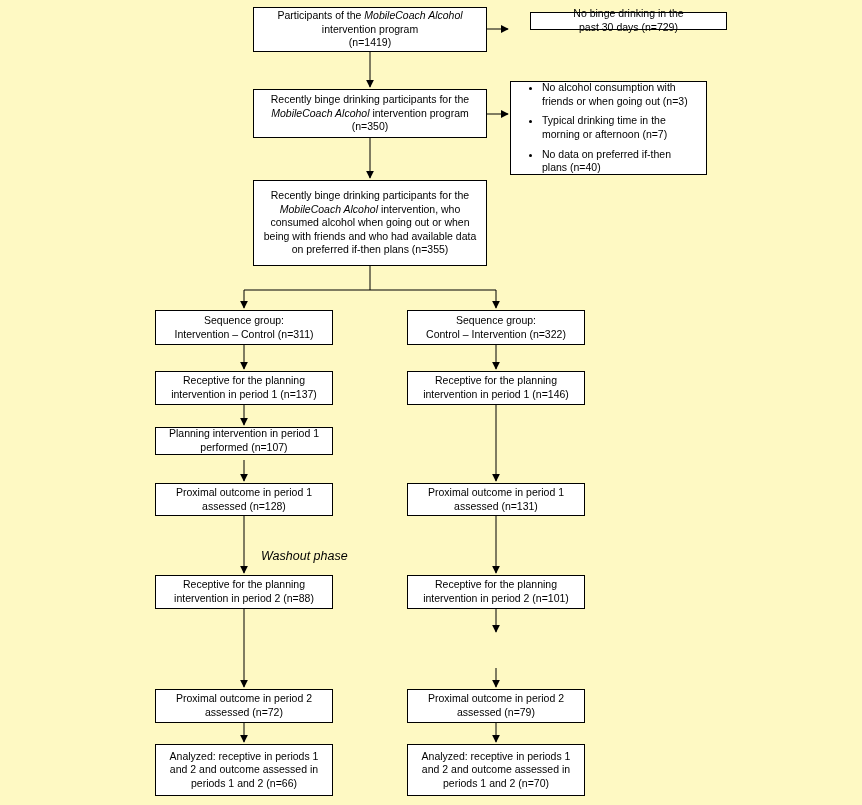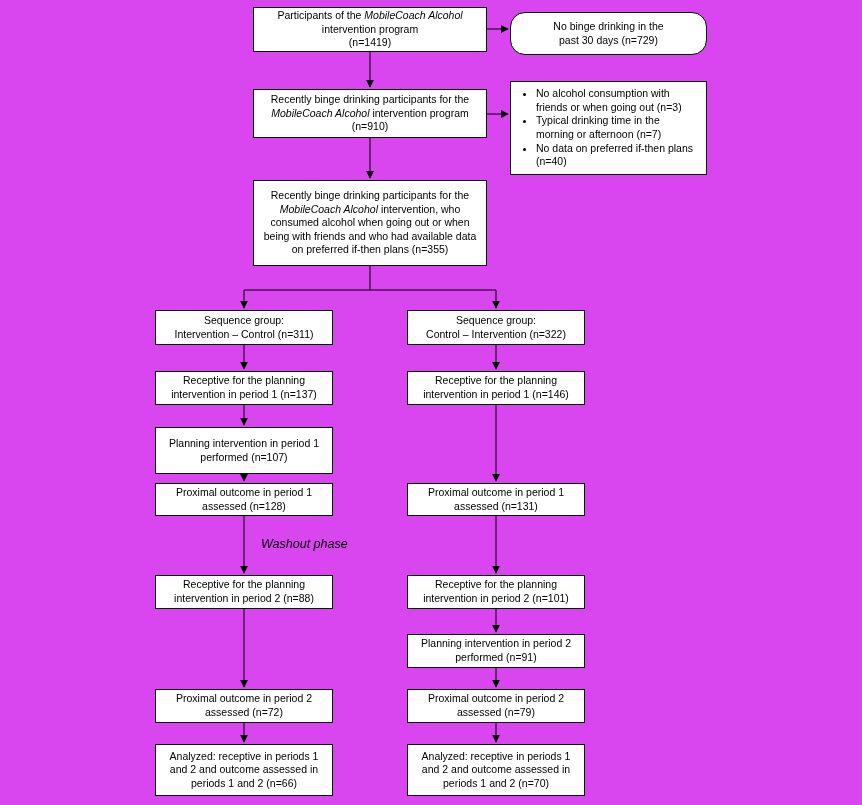--- a/index.html
+++ b/index.html
@@ -1,20 +1,20 @@
 <!DOCTYPE html>
 <html><head>
 <meta charset="utf-8">
 <style>
   html, body { margin: 0; padding: 0; background: #ffffff; }
   .canvas {
     position: relative;
     width: 862px;
     height: 805px;
-    background: #d946ef;
+    background: #fef9c3;
     font-family: "Liberation Sans", sans-serif;
     font-size: 10.5px;
     line-height: 1.3;
     color: #000;
     overflow: hidden;
   }
   .box {
     position: absolute;
     box-sizing: border-box;
     border: 1px solid #000;
@@ -30,21 +30,21 @@
     white-space: pre-line;
   }
   .bullets { justify-content: flex-start; }
   .bullets ul {
     margin: 0;
     padding: 0 4px 0 22px;
     text-align: left;
     width: 100%;
     box-sizing: border-box;
   }
-  .bullets li { margin: 0; padding: 0; }
+  .bullets li { margin: 6px; padding: 0; }
   .arrows {
     position: absolute;
     left: 0; top: 0;
     width: 862px; height: 805px;
     pointer-events: none;
   }
   .washout {
     position: absolute;
     font-style: italic;
     font-size: 12.5px;
@@ -86,28 +86,28 @@
       <line x1="496" y1="668" x2="496" y2="687" marker-end="url(#ah)"></line>
       <line x1="496" y1="723" x2="496" y2="742" marker-end="url(#ah)"></line>
     </g>
   </svg>
 
   <div class="box" style="left:253px; top:7px; width:234px; height:45px;">
     <div class="txt"><span>Participants of the </span><i>MobileCoach Alcohol</i><span> intervention program
 (n=1419)</span></div>
   </div>
 
-  <div class="box" style="left:510px; top:12px; width:197px; height:43px;border-radius:15px;">
+  <div class="box" style="left:530px; top:12px; width:197px; height:18px;">
     <div class="txt">No binge drinking in the
 past 30 days (n=729)</div>
   </div>
 
   <div class="box" style="left:253px; top:89px; width:234px; height:49px;">
     <div class="txt"><span>Recently binge drinking participants for the </span><i>MobileCoach Alcohol</i><span> intervention program
-(n=910)</span></div>
+(n=350)</span></div>
   </div>
 
   <div class="box bullets" style="left:510px; top:81px; width:197px; height:94px;">
     <ul>
       <li>No alcohol consumption with friends or when going out (n=3)</li>
       <li>Typical drinking time in the morning or afternoon (n=7)</li>
       <li>No data on preferred if-then plans (n=40)</li>
     </ul>
   </div>
 
@@ -116,21 +116,21 @@
   </div>
 
   <div class="box" style="left:155px; top:310px; width:178px; height:35px;">
     <div class="txt">Sequence group:
 Intervention – Control  (n=311)</div>
   </div>
   <div class="box" style="left:155px; top:371px; width:178px; height:34px;">
     <div class="txt">Receptive for the planning
 intervention in period 1 (n=137)</div>
   </div>
-  <div class="box" style="left:155px; top:427px; width:178px; height:47px;">
+  <div class="box" style="left:155px; top:427px; width:178px; height:28px;">
     <div class="txt">Planning intervention in period 1
 performed (n=107)</div>
   </div>
   <div class="box" style="left:155px; top:483px; width:178px; height:33px;">
     <div class="txt">Proximal outcome in period 1
 assessed  (n=128)</div>
   </div>
   <div class="box" style="left:155px; top:575px; width:178px; height:34px;">
     <div class="txt">Receptive for the planning
 intervention in period 2 (n=88)</div>
@@ -154,29 +154,25 @@
 intervention in period 1 (n=146)</div>
   </div>
   <div class="box" style="left:407px; top:483px; width:178px; height:33px;">
     <div class="txt">Proximal outcome in period 1
 assessed (n=131)</div>
   </div>
   <div class="box" style="left:407px; top:575px; width:178px; height:34px;">
     <div class="txt">Receptive for the planning
 intervention in period 2 (n=101)</div>
   </div>
-  <div class="box" style="left:407px; top:634px; width:178px; height:34px;">
-    <div class="txt">Planning intervention in period 2
-performed (n=91)</div>
-  </div>
   <div class="box" style="left:407px; top:689px; width:178px; height:34px;">
     <div class="txt">Proximal outcome in period 2
 assessed (n=79)</div>
   </div>
   <div class="box" style="left:407px; top:744px; width:178px; height:52px;">
     <div class="txt">Analyzed: receptive in periods 1
 and 2 and outcome assessed in
 periods 1 and 2 (n=70)</div>
   </div>
 
-  <div class="washout" style="left:261px; top:536px;">Washout phase</div>
+  <div class="washout" style="left:261px; top:548px;">Washout phase</div>
 
 </div>
 
 </body></html>

